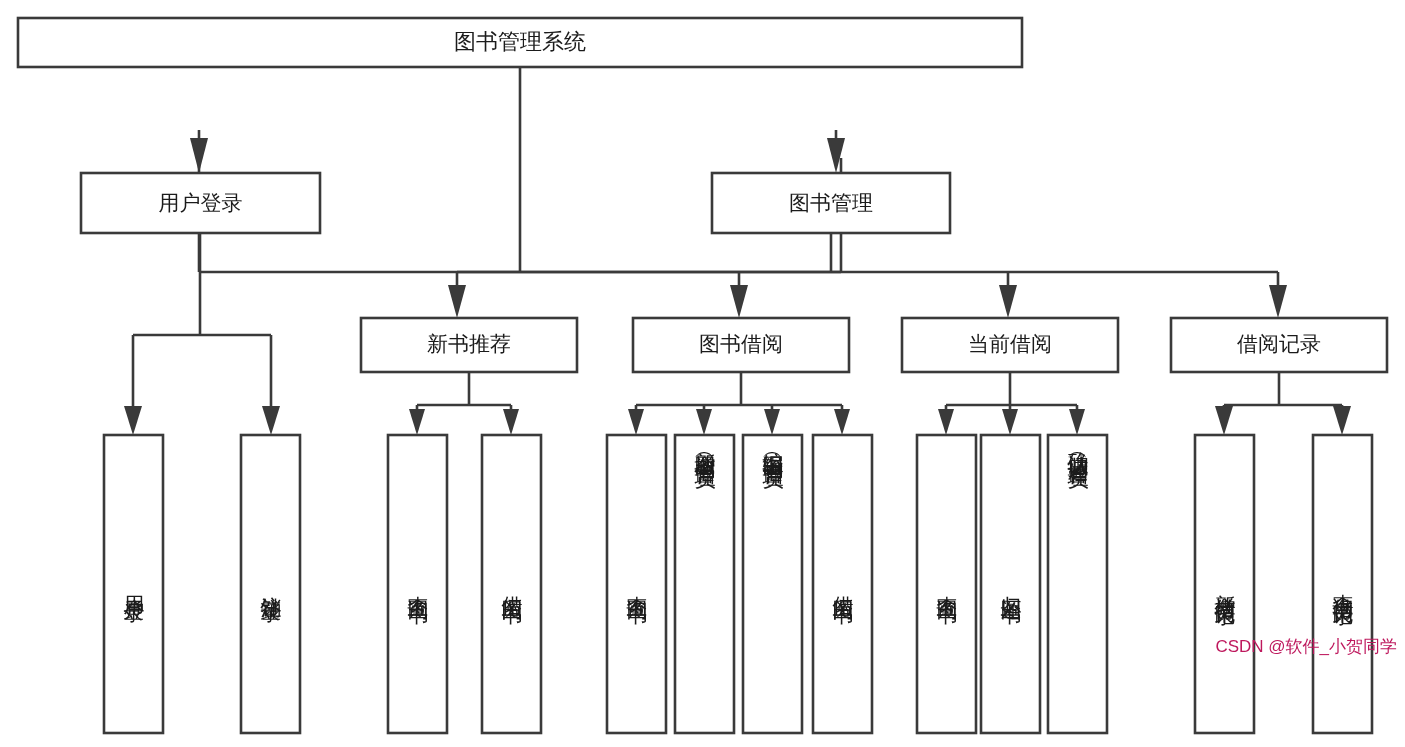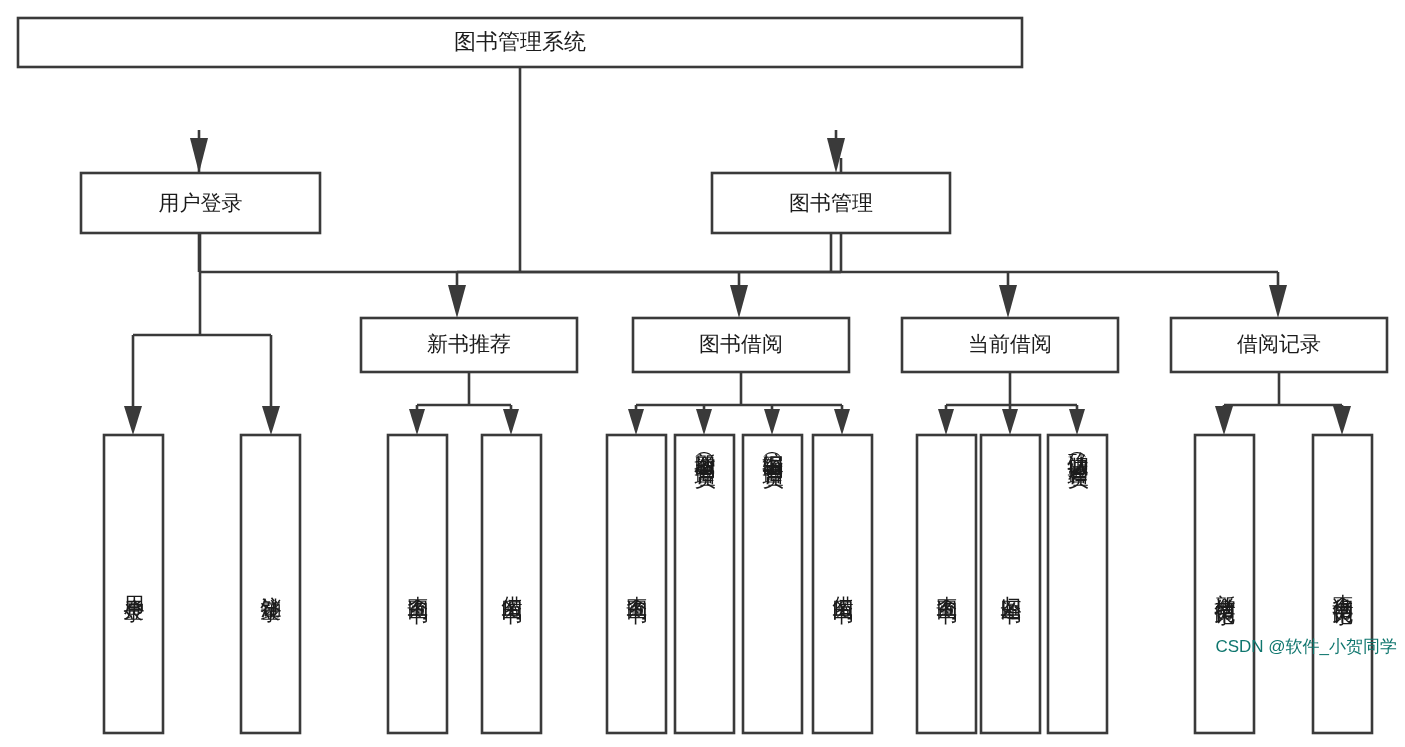--- a/index.html
+++ b/index.html
@@ -72,21 +72,21 @@
     letter-spacing: 2.5px;
     color: #1b1b1b;
     white-space: nowrap;
   }
   .watermark {
     position: absolute;
     right: 8px;
     bottom: 6px;
     font-family: "Liberation Sans", "DejaVu Sans", sans-serif;
     font-size: 17px;
-    color: #0f766e;
+    color: #be185d;
     white-space: nowrap;
   }
 </style>
 </head>
 <body>
 
 <div id="diagram-root">
 
   <svg class="diagram-canvas" viewBox="0 0 1405 747" xmlns="http://www.w3.org/2000/svg">
 

